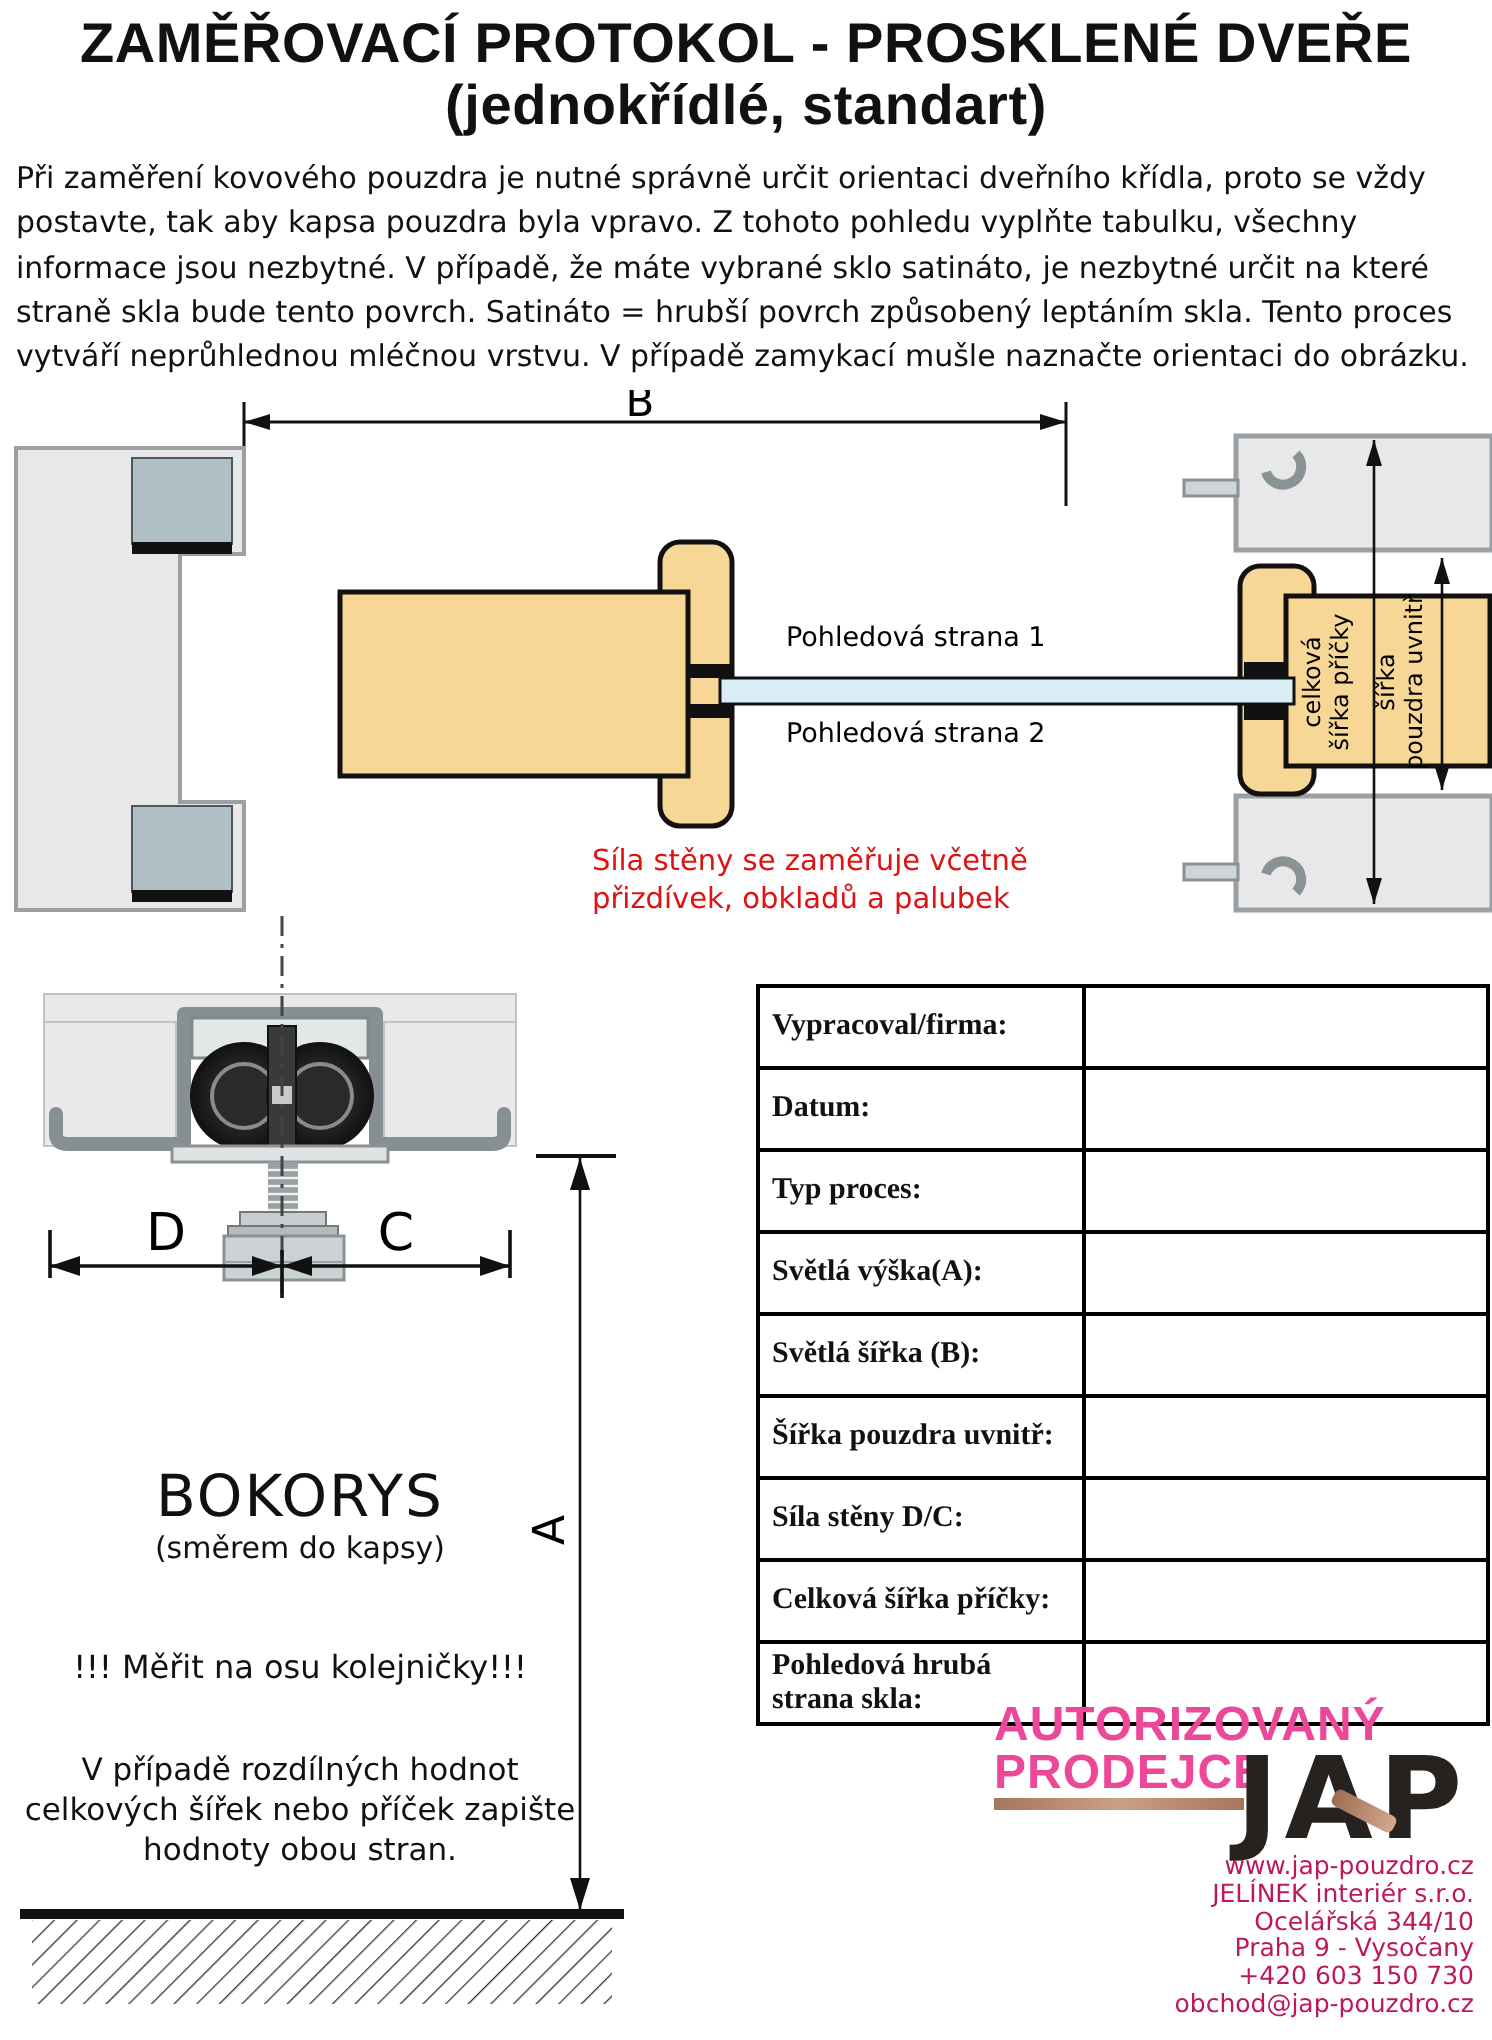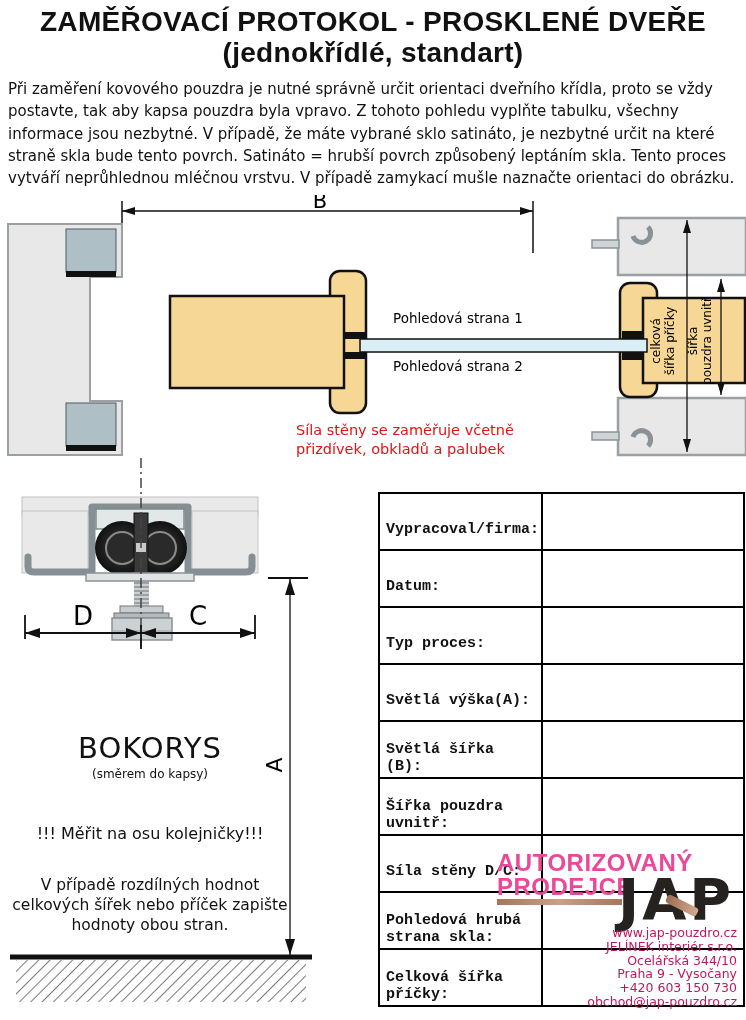--- a/index.html
+++ b/index.html
@@ -8,29 +8,29 @@
   .abs{position:absolute;}
   
   .title{left:0;top:6px;width:746px;text-align:center;
          font-family:"Liberation Sans",sans-serif;font-weight:bold;
          font-size:28px;line-height:31px;letter-spacing:.3px;}
   
   .intro{left:8px;top:78px;width:737px;font-size:15px;line-height:22.3px;text-align:left;}
   
   .bok{left:5px;top:731px;width:290px;text-align:center;}
   .bok .t1{font-size:29px;letter-spacing:1px;line-height:34px;}
-  .bok .t2{font-size:12px;line-height:19px;}
+  .bok .t2{font-size:15px;line-height:19px;}
   .bok .t3{font-size:16px;line-height:19px;margin-top:40px;}
   .bok .note{margin-top:32px;font-size:15.5px;line-height:20px;}
   
   table.form{position:absolute;left:378px;top:492px;width:359px;border-collapse:collapse;
              table-layout:fixed;}
   table.form td{border:2px solid #000;height:35px;vertical-align:middle;background:#fff;}
-  table.form td.lbl{width:153px;font-family:Liberation Mono, monospace;font-weight:bold;
-                    font-size:15px;line-height:17px;padding:18px 2px 2px 6px;}
+  table.form td.lbl{width:153px;font-family:Liberation Serif, serif;font-weight:bold;
+                    font-size:15px;line-height:17px;padding:2px 2px 2px 6px;}
   table.form td.val{width:198px;}
   
   .dealer{right:36px;top:851px;text-align:left;color:#ec4899;
           font-family:"Liberation Sans",sans-serif;font-weight:bold;
           font-size:24px;line-height:24px;letter-spacing:.5px;}
   .dealer-bar{left:497px;top:899px;width:125px;height:6px;
               background:linear-gradient(90deg,#a5765b,#caa088,#a5765b);}
   .japlogo{left:618px;top:872px;font-family:"DejaVu Sans",sans-serif;font-weight:bold;
            font-size:57px;line-height:57px;letter-spacing:3px;color:#262220;}
   .swoosh{left:665px;top:901px;width:34px;height:9px;border-radius:3px;
@@ -224,25 +224,25 @@
         </tr>
       <tr>
           <td class="lbl">Šířka pouzdra uvnitř:</td>
           <td class="val"></td>
         </tr>
       <tr>
           <td class="lbl">Síla stěny D/C:</td>
           <td class="val"></td>
         </tr>
       <tr>
+          <td class="lbl">Celková šířka příčky:</td>
+          <td class="val"></td>
+        </tr>
+      <tr>
           <td class="lbl">Pohledová hrubá strana skla:</td>
-          <td class="val"></td>
-        </tr>
-      <tr>
-          <td class="lbl">Celková šířka příčky:</td>
           <td class="val"></td>
         </tr>
     </tbody>
   </table>
 
   <div class="abs dealer" style="left:497px;">
     <div>AUTORIZOVANÝ</div>
     <div>PRODEJCE</div>
   </div>
   <div class="abs dealer-bar"></div>

